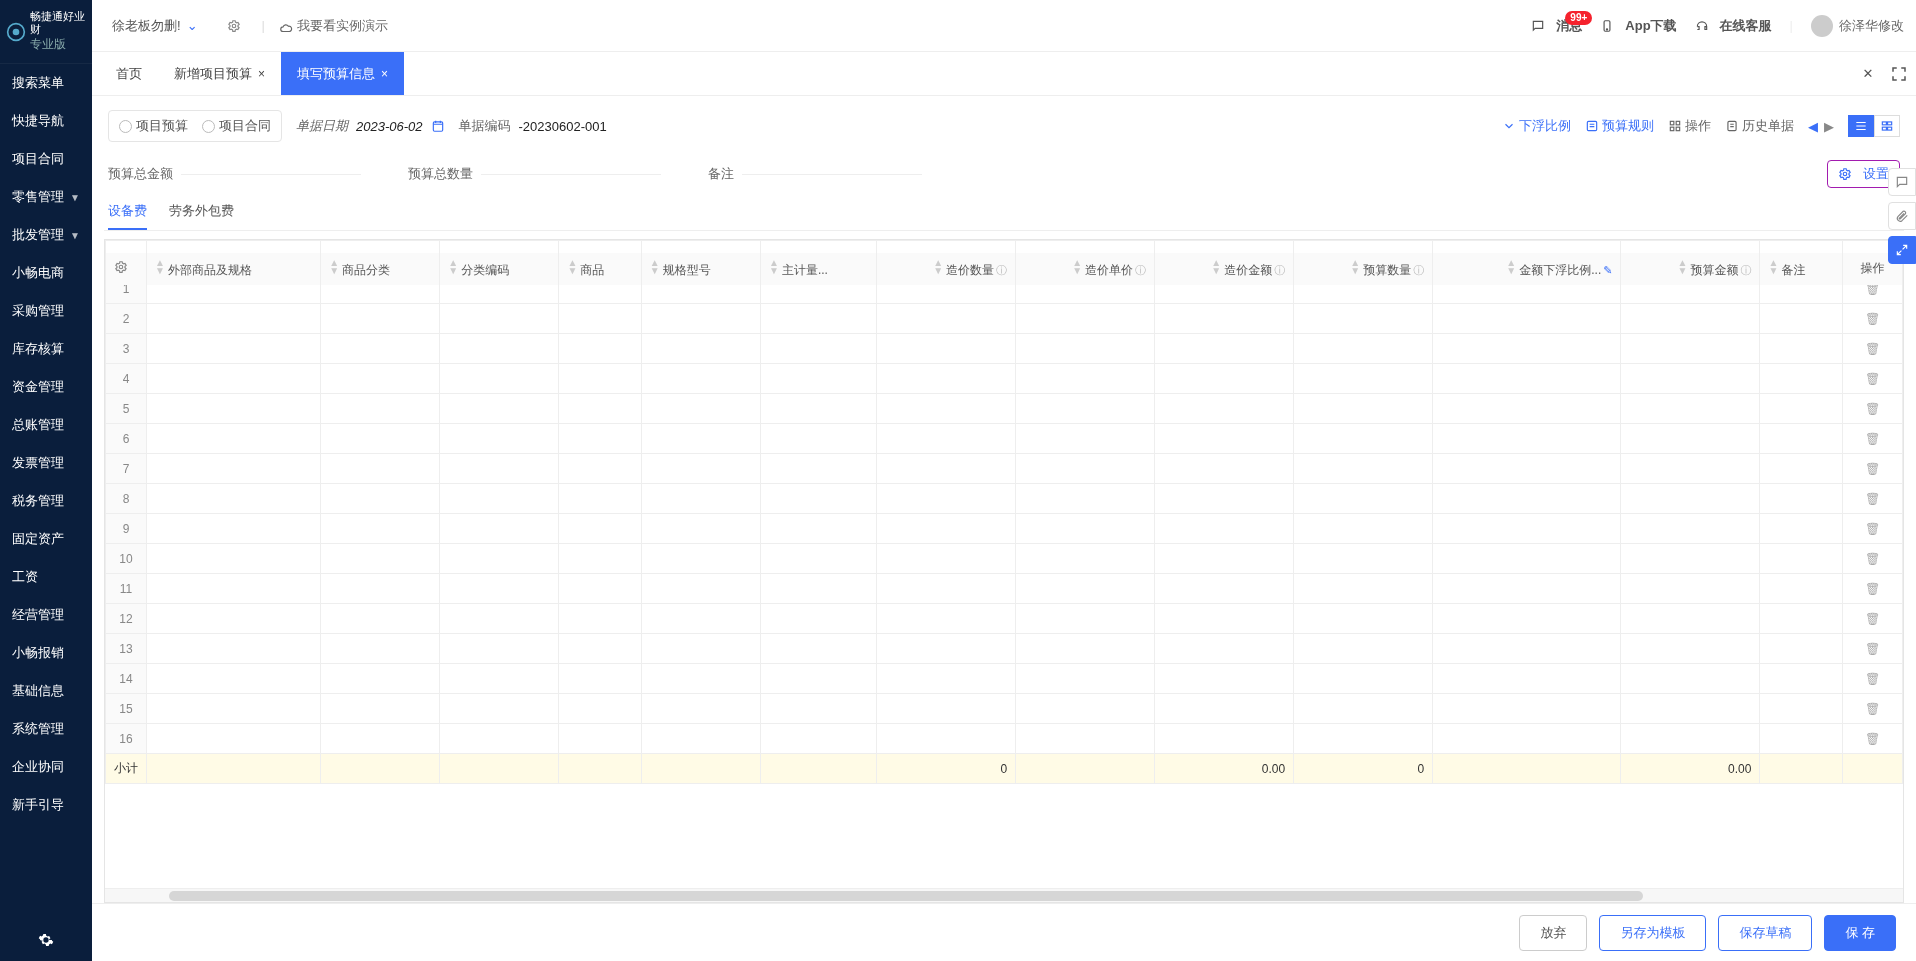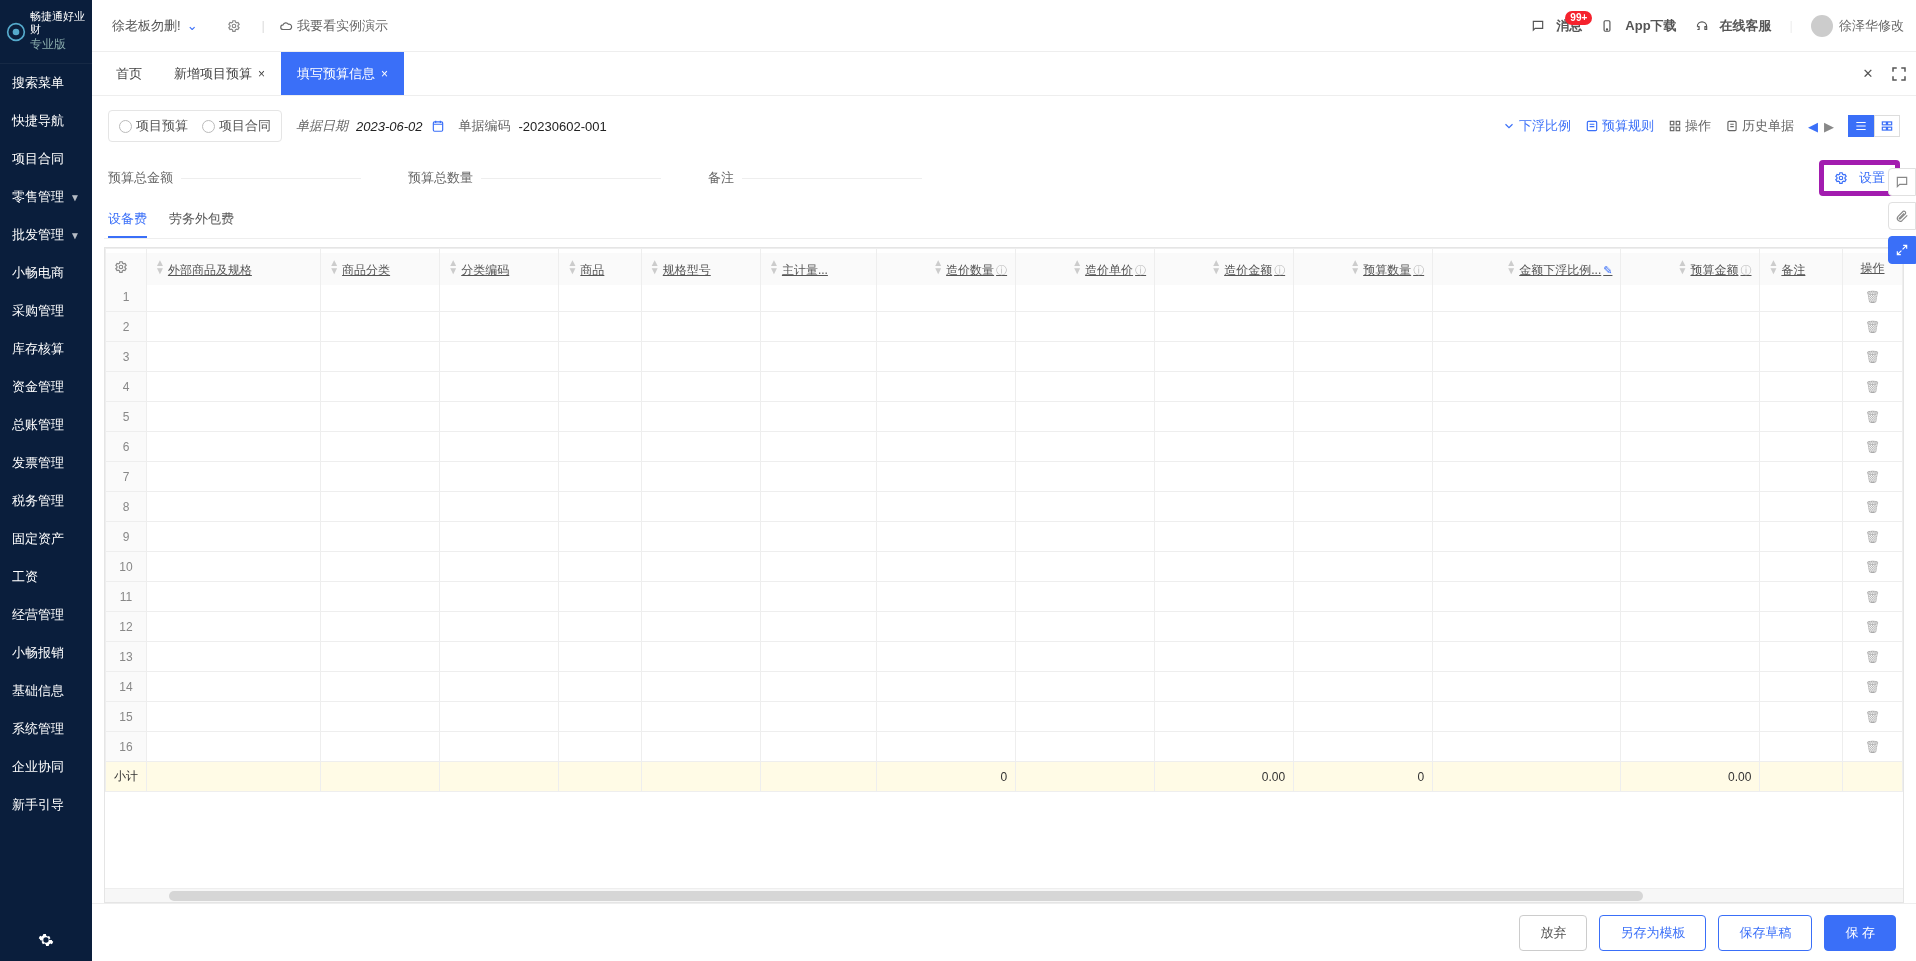--- a/index.html
+++ b/index.html
@@ -19,21 +19,21 @@
 .gear-icon { width: 16px; height: 16px; }
 
 
 .main { flex: 1; display: flex; flex-direction: column; min-width: 0; }
 
 
 .topbar { height: 52px; display: flex; align-items: center; padding: 16px 12px; border-bottom: 1px solid #eee; background: #fff; }
 .topbar-left { display: flex; align-items: center; gap: 14px; }
 .org-switcher { display: flex; align-items: center; gap: 6px; color: #555; padding: 4px 8px; cursor: pointer; }
 .topbar-icon-btn { display: inline-flex; align-items: center; justify-content: center; width: 28px; height: 28px; cursor: pointer; color: #888; }
-.demo-link { display: flex; align-items: center; gap: 4px; color: #666; cursor: pointer; }
+.demo-link { display: flex; align-items: flex-end; gap: 4px; color: #666; cursor: pointer; }
 .topbar-right { margin-left: auto; display: flex; align-items: center; gap: 18px; color: #555; }
 .top-action { display: flex; align-items: center; gap: 11px; cursor: pointer; position: relative; font-weight: bold; }
 .badge { position: absolute; top: -6px; right: -10px; background: #f5222d; color: #fff; border-radius: 8px; padding: 0 5px; font-size: 10px; line-height: 14px; }
 .user-box { display: flex; align-items: center; gap: 6px; color: #666; }
 .avatar { width: 22px; height: 22px; background: #ccc; border-radius: 50%; display:inline-block; }
 
 
 .tabsbar { height: 44px; display: flex; align-items: center; border-bottom: 1px solid #eee; padding-left: 8px; position: relative; }
 .tab { padding: 0 16px; height: 100%; display: flex; align-items: center; gap: 6px; font-size: 13px; color: #444; cursor: pointer; }
 .tab.active { background: #3a6ff8; color: #fff; border-radius: 0; }
@@ -56,32 +56,32 @@
 .toolbar-right { margin-left: auto; display: flex; align-items: center; gap: 14px; color: #3a6ff8; font-size: 13px; }
 .tool-link { display: flex; align-items: center; gap: 3px; cursor: pointer; color:#3a6ff8; }
 .tool-link.gray { color: #666; }
 .pager-arrows { display:flex; gap:6px; color:#888; }
 .view-toggle { display:flex; }
 .view-btn { width:26px; height:22px; border:1px solid #ddd; display:flex; align-items:center; justify-content:center; cursor:pointer; background:#fff; }
 .view-btn.active { background:#3a6ff8; border-color:#3a6ff8; color:#fff; }
 
 .summary-row { display: flex; padding: 12px 4px 4px 4px; gap: 40px; color:#666; align-items:center; }
 .summary-row .kv { min-width: 260px; }
-.settings-btn { margin-left:auto; border:5px solid #a21caf; color:#3a6ff8; padding: 4px 10px; border-radius: 4px; display:flex; align-items:center; gap:11px; cursor:pointer;justify-content:center; }
+.settings-btn { margin-left:auto; border:1px solid #a21caf; color:#3a6ff8; padding: 4px 10px; border-radius: 4px; display:flex; align-items:center; gap:11px; cursor:pointer;justify-content:center; }
 
 .subtabs { display:flex; gap: 22px; padding: 10px 4px 0 4px; border-bottom: 1px solid #eee; }
 .subtab { padding-bottom: 8px; cursor:pointer; color:#555; }
 .subtab.active { color:#3a6ff8; border-bottom: 2px solid #3a6ff8; }
 
 
 .table-wrap { flex:1; min-height:0; display:flex; flex-direction:column; border:1px solid #e5e5e5; margin-top: 8px; position:relative; }
 .table-scroll { flex:1; overflow:auto; }
 table.grid { border-collapse: collapse; width: 100%; min-width: 1600px; }
 table.grid th, table.grid td { border: 1px solid #eee; padding: 6px 8px; height: 30px; font-size: 12px; white-space: nowrap; }
-table.grid th { background: #fafafa; color:#555; font-weight: normal; text-align: left; position: sticky; top:4px;text-decoration:underline; }
+table.grid th { background: #fafafa; color:#555; font-weight: normal; text-align: left; position: sticky; top:12px; }
 th .sort { color:#ccc; font-size:10px; margin-right:3px; display:inline-block; line-height:8px; }
 th .sort::before { content:"▲"; display:block; }
 th .sort::after { content:"▼"; display:block; }
 .th-info { color:#bbb; font-size:11px; margin-left:2px; }
 .th-edit { color:#3a6ff8; font-size:11px; margin-left:2px; }
 td.rownum { text-align:center; color:#888; background:#fafafa; width:40px; }
 .th-gear { text-align:center; width:40px; }
 .action-col { text-align:center; width:60px; }
 .del-icon { color:#aaa; cursor:pointer; }
 tr.subtotal td { background:#fffbe6; color:#333; }

